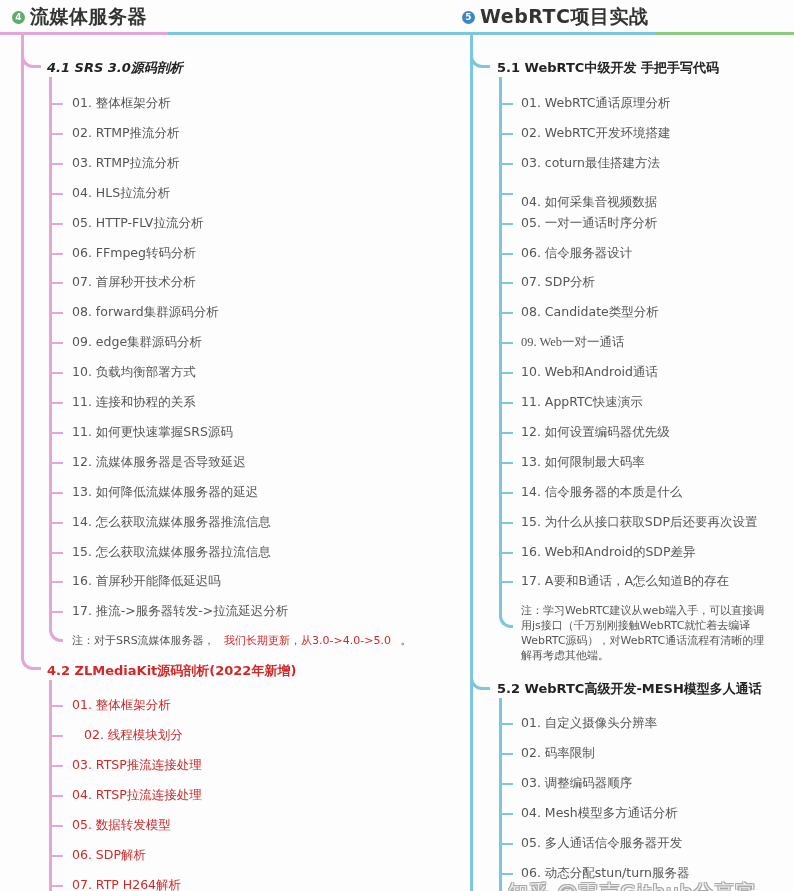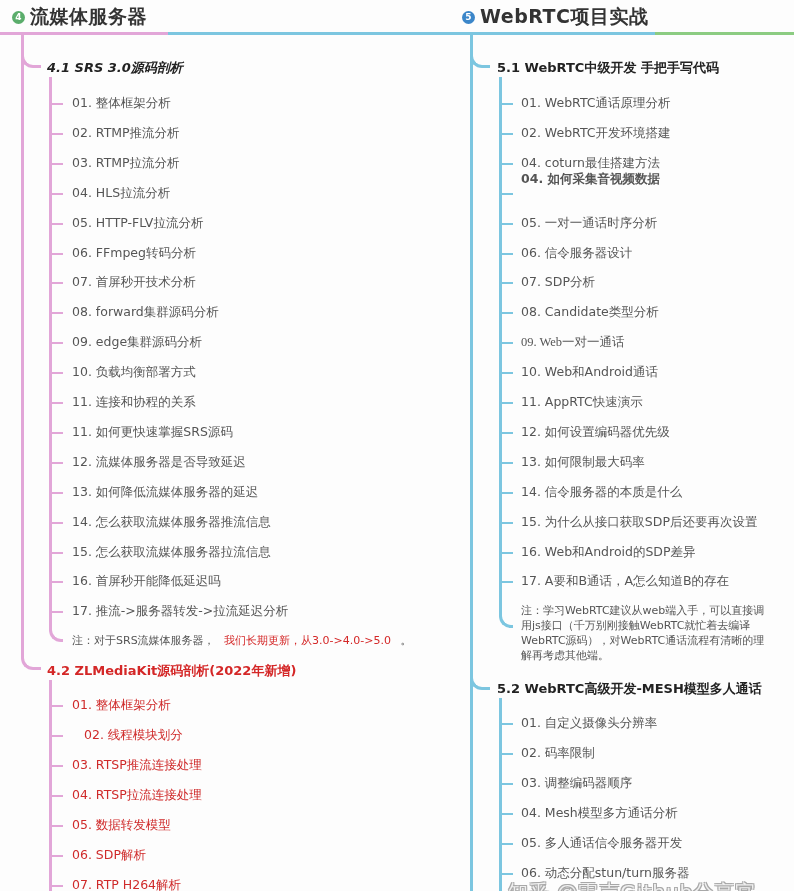--- a/index.html
+++ b/index.html
@@ -134,23 +134,23 @@
 
 <div class="vline" style="left:499px;top:77px;height:520px;background:#7cc6e0;"></div>
 <div class="elbow" style="left:499px;top:590px;width:14px;height:38px;border-color:#7cc6e0;"></div>
 
 <div id="right-s1-items">
     <div class="item-tick" style="left: 501px; top: 103px; background: rgb(124, 198, 224);"></div>
     <div class="item" style="left: 521px; top: 95px;">01. WebRTC通话原理分析</div>
     <div class="item-tick" style="left: 501px; top: 132.9px; background: rgb(124, 198, 224);"></div>
     <div class="item" style="left: 521px; top: 124.9px;">02. WebRTC开发环境搭建</div>
     <div class="item-tick" style="left: 501px; top: 162.8px; background: rgb(124, 198, 224);"></div>
-    <div class="item" style="left: 521px; top: 154.8px;">04. coturn最佳搭建方法</div>
+    <div class="item" style="left: 521px; top: 154.8px;">03. coturn最佳搭建方法</div>
     <div class="item-tick" style="left: 501px; top: 192.7px; background: rgb(124, 198, 224);"></div>
-    <div class="item" style="left: 521px; top: 171px; font-weight: bold;">04. 如何采集音视频数据</div>
+    <div class="item" style="left: 521px; top: 194px;">04. 如何采集音视频数据</div>
     <div class="item-tick" style="left: 501px; top: 222.6px; background: rgb(124, 198, 224);"></div>
     <div class="item" style="left: 521px; top: 214.6px;">05. 一对一通话时序分析</div>
     <div class="item-tick" style="left: 501px; top: 252.5px; background: rgb(124, 198, 224);"></div>
     <div class="item" style="left: 521px; top: 244.5px;">06. 信令服务器设计</div>
     <div class="item-tick" style="left: 501px; top: 282.4px; background: rgb(124, 198, 224);"></div>
     <div class="item" style="left: 521px; top: 274.4px;">07. SDP分析</div>
     <div class="item-tick" style="left: 501px; top: 312.3px; background: rgb(124, 198, 224);"></div>
     <div class="item" style="left: 521px; top: 304.3px;">08. Candidate类型分析</div>
     <div class="item-tick" style="left: 501px; top: 342.2px; background: rgb(124, 198, 224);"></div>
     <div class="item" style="left: 521px; top: 334.2px; font-family: Liberation Serif, serif;">09. Web一对一通话</div>

